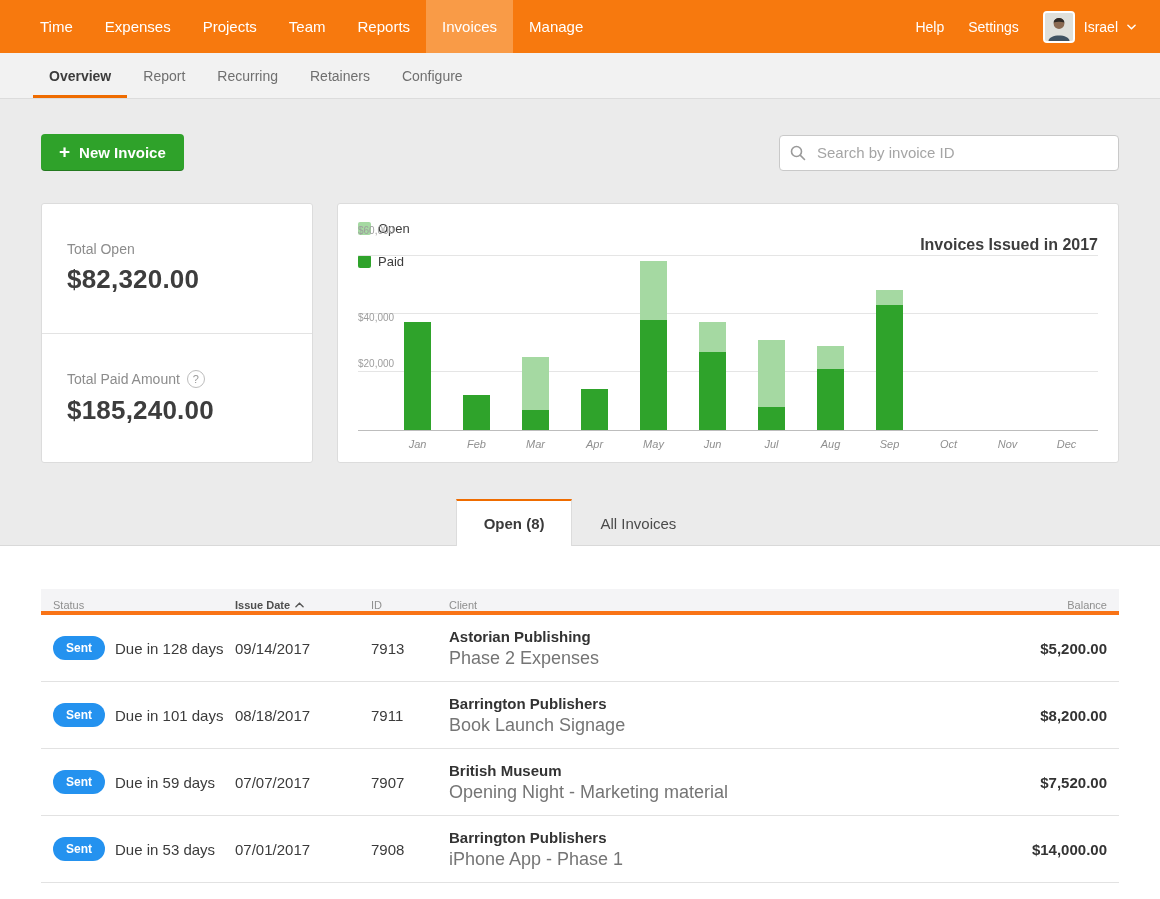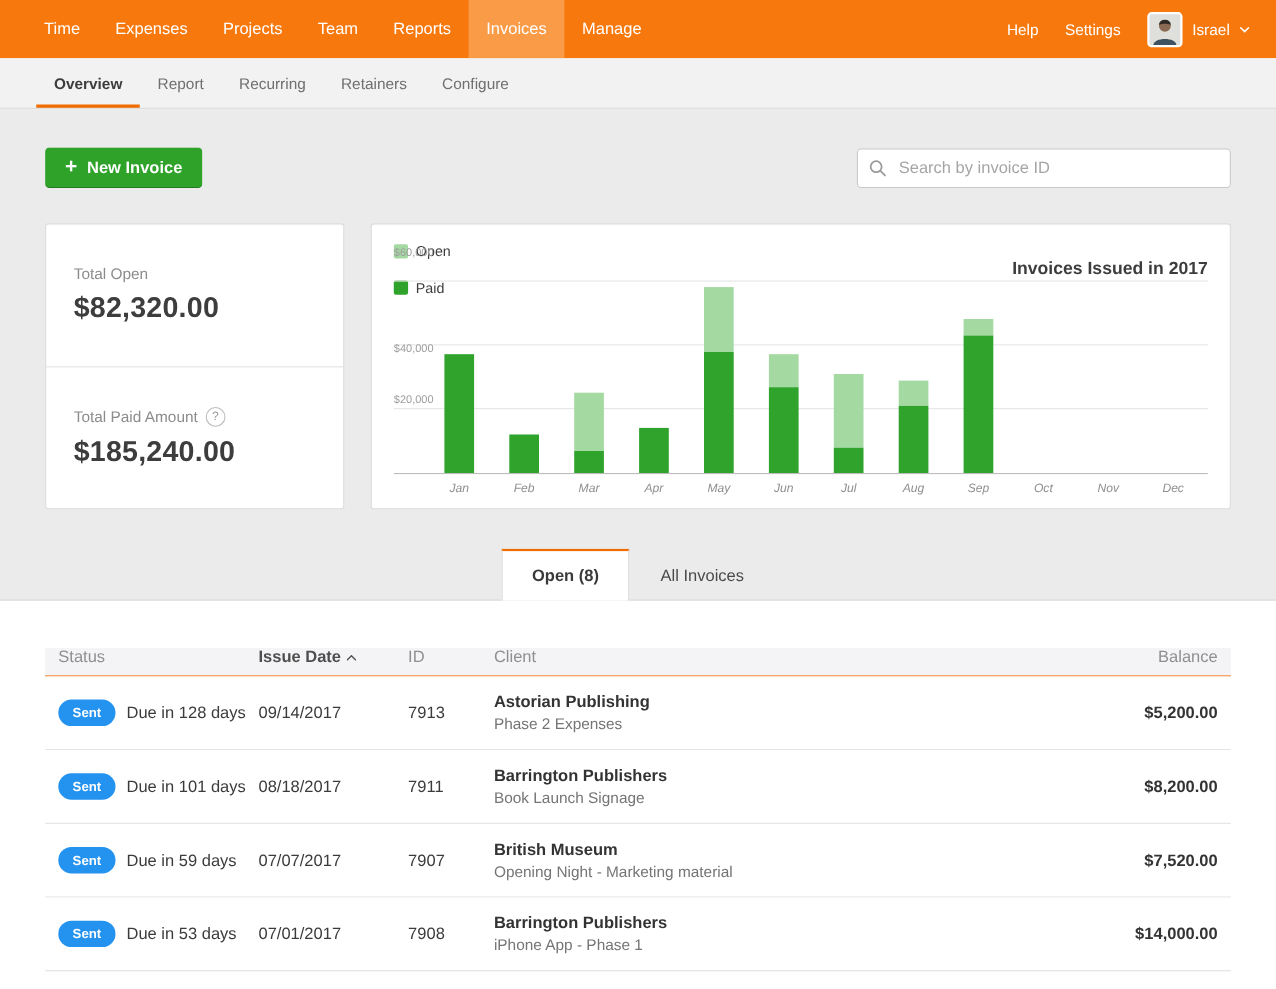--- a/index.html
+++ b/index.html
@@ -146,24 +146,24 @@
     border: 1px solid #dcdcdc;
     border-top: 2px solid var(--accent, #ef6c00);
     border-bottom: none;
     font-weight: bold; color: #3a3a3a;
     padding: 0 27px;
   }
 
   
   .lower { background: #fff; flex: 1; padding: 43px 41px 0 41px; }
   .thead {
-    display: flex; align-items: flex-start; height: 26px;
+    display: flex; align-items: flex-end; height: 26px;
     background: #f4f4f6;
-    font-size: 15px; color: #8f8f8f;
-    border-bottom: 1px solid #f97316;
+    font-size: 11px; color: #8f8f8f;
+    border-bottom: 4px solid #f97316;
   }
   .th, .td { padding: 0 12px; }
   .col-status  { width: 182px; flex: 0 0 auto; display: flex; align-items: center; }
   .col-date    { width: 136px; flex: 0 0 auto; }
   .col-id      { width: 78px;  flex: 0 0 auto; }
   .col-client  { flex: 1 1 auto; min-width: 0; }
   .col-balance { width: 160px; flex: 0 0 auto; text-align: right; }
   .th.sorted { color: #4e4e4e; font-weight: bold; display: flex; align-items: center; gap: 5px; }
   .trow {
     display: flex; align-items: center; min-height: 67px;
@@ -171,21 +171,21 @@
   }
   .pill {
     display: inline-block;
     background: var(--badge-blue, #2492ef);
     color: #fff; font-size: 12px; font-weight: bold;
     padding: 5px 13px; border-radius: 999px;
   }
   .due { font-size: 15px; color: #3b3b3b; margin-left: 10px; white-space: nowrap; }
   .cell-text { font-size: 15px; color: #3b3b3b; }
   .client-name { font-size: 15px; font-weight: bold; color: #333; }
-  .client-sub { font-size: 14px; color: #757575; margin-top: 3px; }
+  .client-sub { font-size: 18px; color: #757575; margin-top: 3px; }
   .balance { font-size: 15px; font-weight: bold; color: #333; }
 </style>
 </head>
 <body>
 
 <header class="top-nav">
   <ul class="nav-list">
     <li class="nav-item">Time</li>
     <li class="nav-item">Expenses</li>
     <li class="nav-item">Projects</li>

